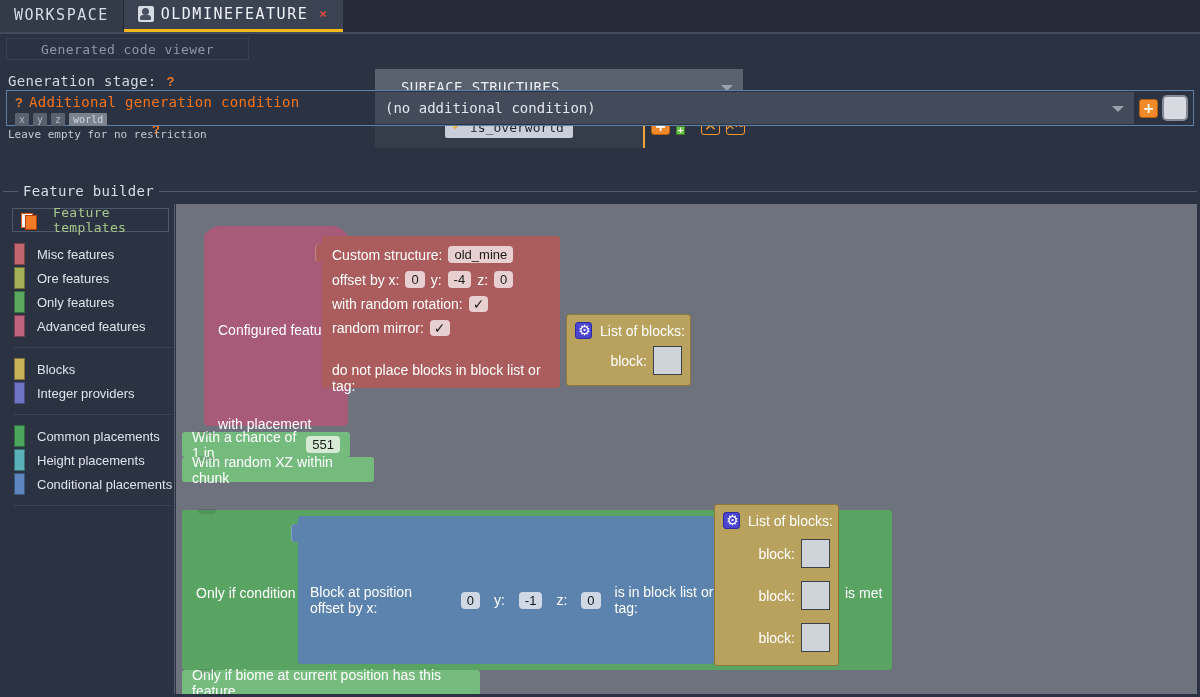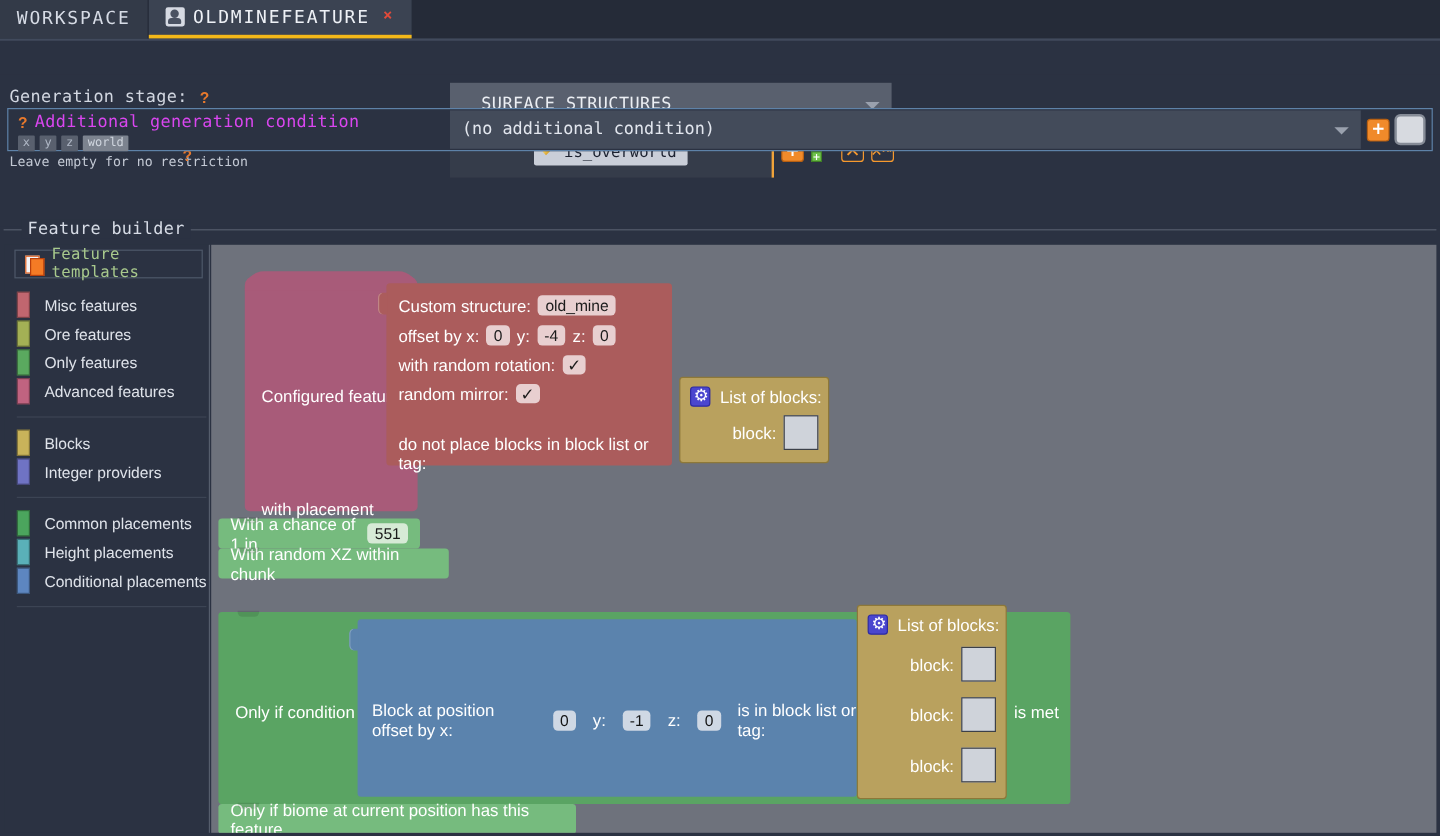--- a/index.html
+++ b/index.html
@@ -124,21 +124,21 @@
     position: absolute; left: 643px; top: 107px; width: 2px; height: 41px; background: #f0a33a;
   }
 
   .row-addcond {
     position: absolute; left: 6px; top: 90px; width: 1188px; height: 36px;
     border: 1px solid #5e82a8; background: #2b3242; display: flex; align-items: center;
   }
   .addcond-left { position: relative; width: 368px; height: 100%; padding: 3px 0 0 8px; }
   .addcond-title { display: flex; align-items: center; gap: 6px; }
   .addcond-title span.t {
-    color: #d946ef; font-family: "DejaVu Sans Mono", monospace; font-size: 14px; letter-spacing: .3px;
+    color: #f97316; font-family: "DejaVu Sans Mono", monospace; font-size: 14px; letter-spacing: .3px;
   }
   .var-tags { display: flex; gap: 4px; margin-top: 3px; }
   .var-tag {
     background: #59606e; color: #aeb6c4; font-family: "DejaVu Sans Mono", monospace;
     font-size: 10px; padding: 1px 4px; border-radius: 1px;
   }
   .var-tag.world { background: #7c838f; color: #cfd5de; }
   .addcond-combo {
     position: relative; flex: 1; height: 32px; background: #434b5a; margin-left: 0;
     display: flex; align-items: center; padding-left: 10px;
@@ -160,21 +160,21 @@
     color: #d7dce6; font-family: "DejaVu Sans Mono", monospace; font-size: 14px; letter-spacing: .3px;
   }
 
   
   .sidebar {
     position: absolute; left: 4px; top: 204px; width: 170px; height: 490px;
     background: #2b3242;
   }
   .templates-header {
     margin: 4px 5px 0 8px; height: 24px; border: 1px solid #4e5869;
-    display: flex; align-items: center; gap: 8px; padding-left: 8px;
+    display: flex; align-items: center; gap: 18px; padding-left: 8px;
     color: #a8c98d; font-family: "DejaVu Sans Mono", monospace; font-size: 13px; letter-spacing: .3px;
   }
   .tpl-ico {
     width: 14px; height: 15px; position: relative; flex: 0 0 auto;
   }
   .tpl-ico::before {
     content: ""; position: absolute; left: 0; top: 0; width: 10px; height: 13px;
     background: #f3f4f7; border: 1px solid #e0601f;
   }
   .tpl-ico::after {
@@ -318,20 +318,25 @@
     <div class="tab workspace">
       <span>WORKSPACE</span>
     </div>
     <div class="tab active">
       <span class="tab-icon"></span>
       <span>OLDMINEFEATURE</span>
       <span class="tab-close">×</span>
     </div>
   </div>
 
+  <div class="codeviewer-strip">
+    <div class="codeviewer-btn">
+      <span>Generated code viewer</span>
+    </div>
+  </div>
 
   <div class="form">
 
     <div class="stage-label">
       <span class="lbl">Generation stage:</span>
       <span class="qmark">?</span>
     </div>
 
     <div class="biomes-label">
       <div class="l1">Restriction biomes:</div>

